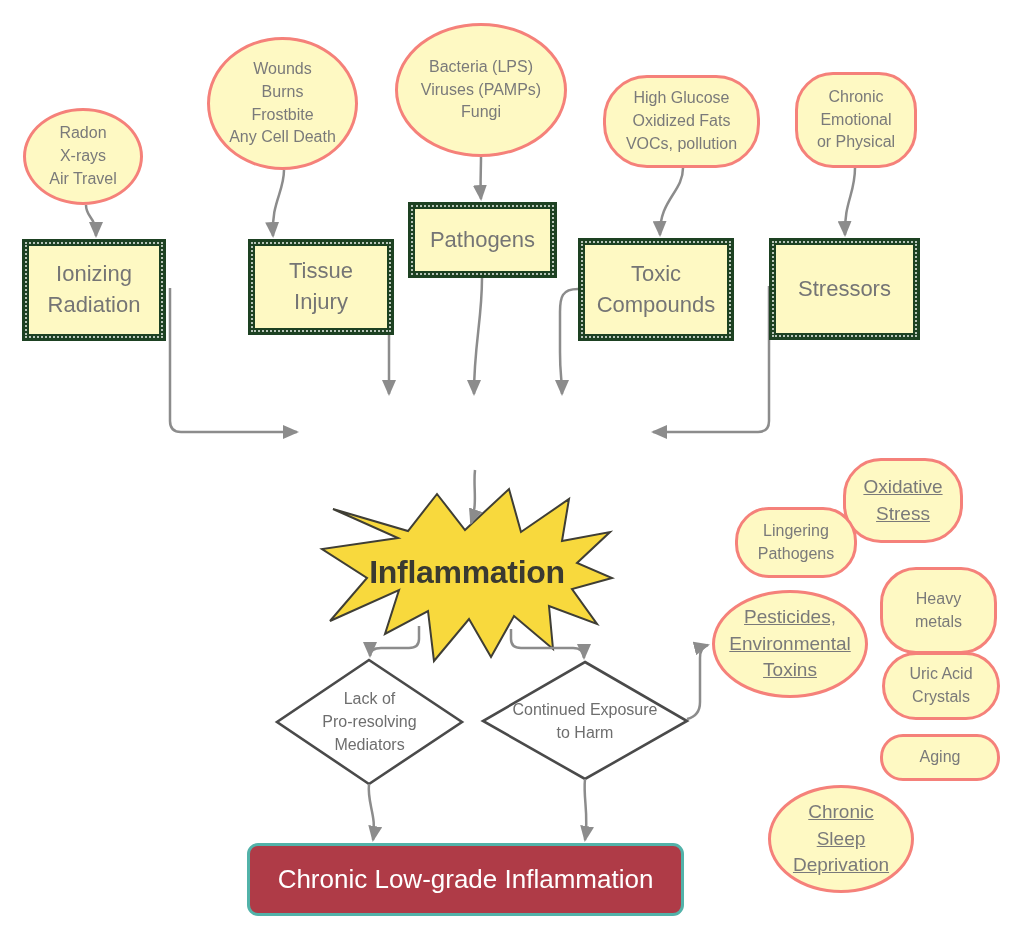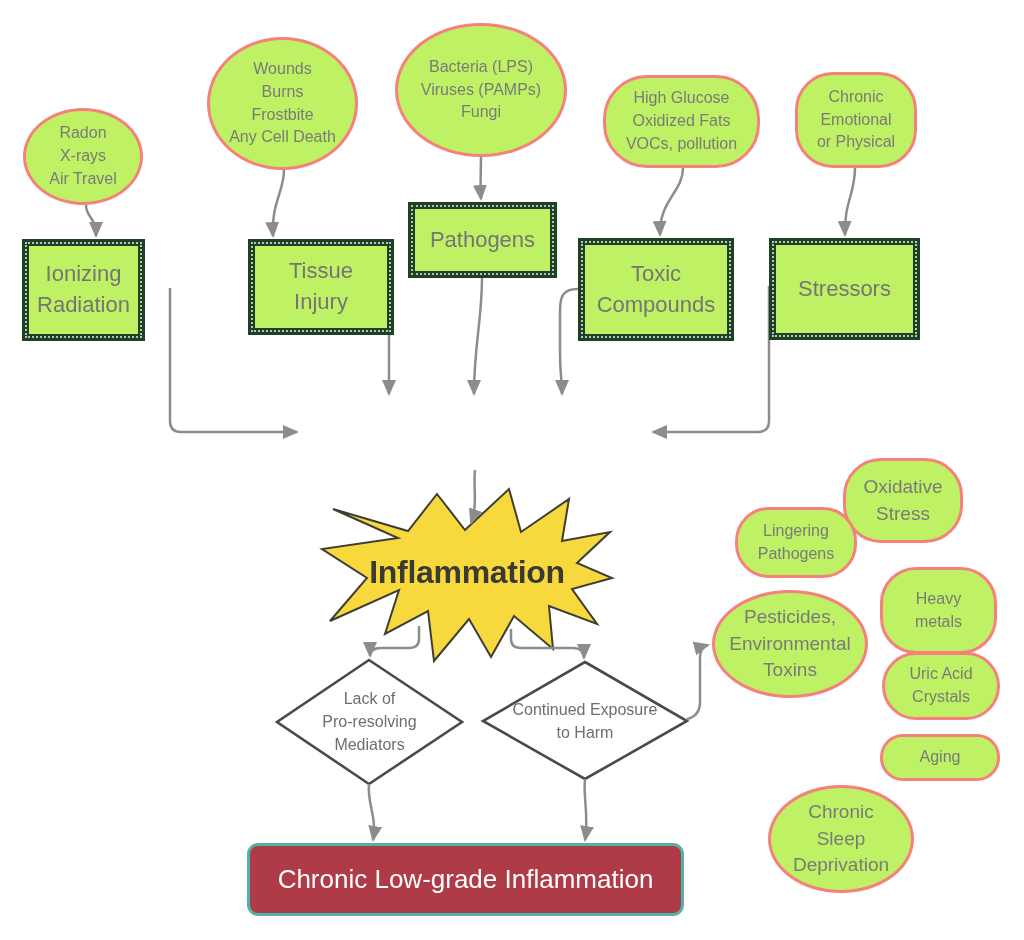--- a/index.html
+++ b/index.html
@@ -18,30 +18,30 @@
     position: absolute; left: 0; top: 0;
     width: 1024px; height: 940px;
   }
   .node {
     position: absolute;
     box-sizing: border-box;
     display: flex;
     align-items: center;
     justify-content: center;
     text-align: center;
-    background: #bef264;
+    background: #fef9c3;
   }
   .node span { white-space: pre-line; display: block; }
   .ellipse {
     border: 3px solid var(--ellipse_border);
     color: var(--ellipse_text);
     font-size: 16px;
     line-height: 1.42;
   }
-  .ellipse.lg { font-size: 19px; line-height: 1.4; }
+  .ellipse.lg { font-size: 19px; line-height: 1.4; text-decoration: underline; }
   .gbox {
     border: 7px solid var(--box_border);
     outline: 2px dotted #b7c4b8;
     outline-offset: -5px;
     color: var(--box_text);
     font-size: 22px;
     line-height: 1.4;
   }
   .hl {
     background: var(--highlight_fill);
@@ -145,21 +145,21 @@
     <span>High Glucose
 Oxidized Fats
 VOCs, pollution</span>
   </div>
   <div class="node ellipse" style="left:795px;top:72px;width:122px;height:96px;border-radius:38px;">
     <span>Chronic
 Emotional
 or Physical</span>
   </div>
 
-  <div class="node gbox" style="left:22px;top:239px;width:123px;height:102px;">
+  <div class="node gbox" style="left:22px;top:239px;width:144px;height:102px;">
     <span>Ionizing
 Radiation</span>
   </div>
   <div class="node gbox" style="left:204px;top:239px;width:146px;height:96px;margin-left:44px;">
     <span>Tissue
 Injury</span>
   </div>
   <div class="node gbox" style="left:408px;top:202px;width:149px;height:76px;">
     <span>Pathogens</span>
   </div>

